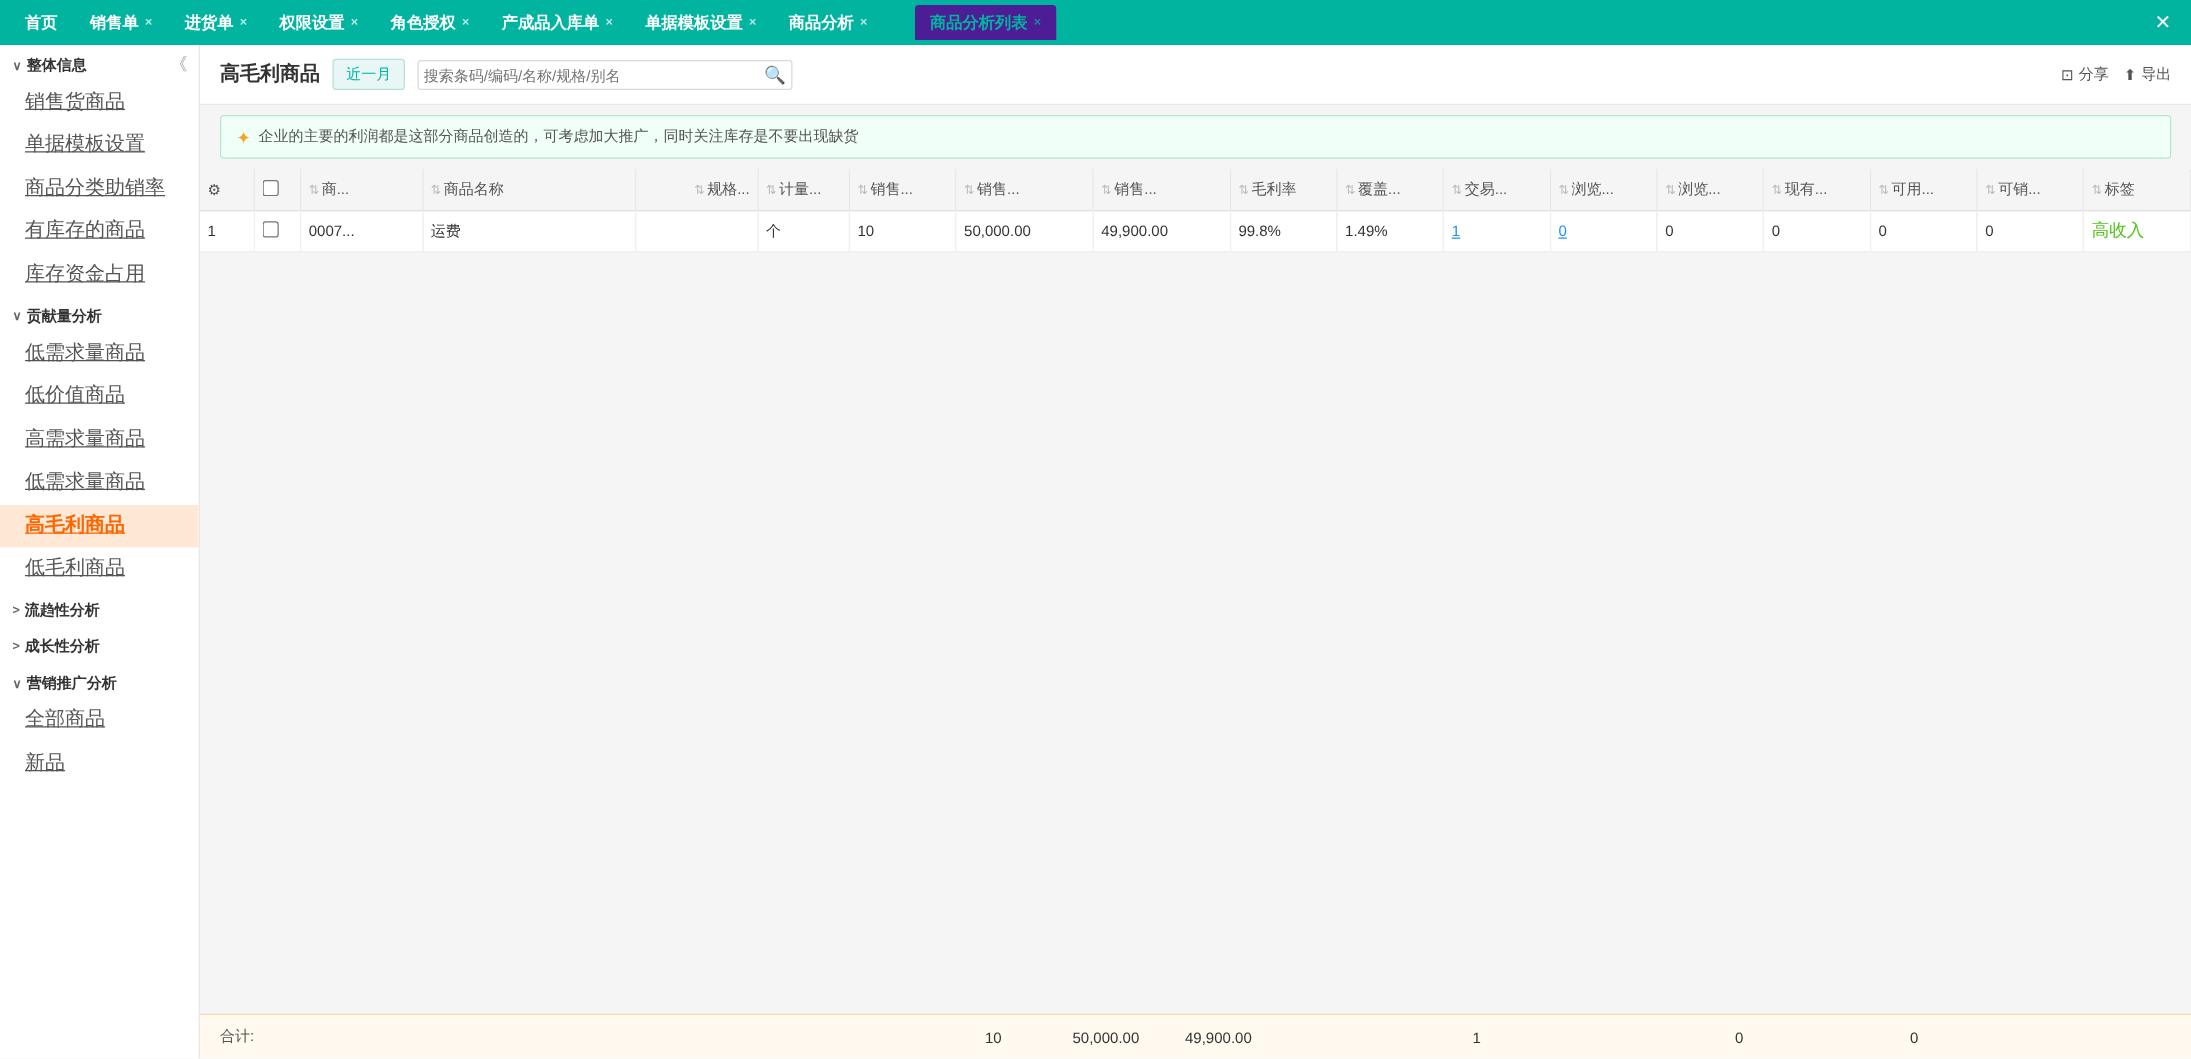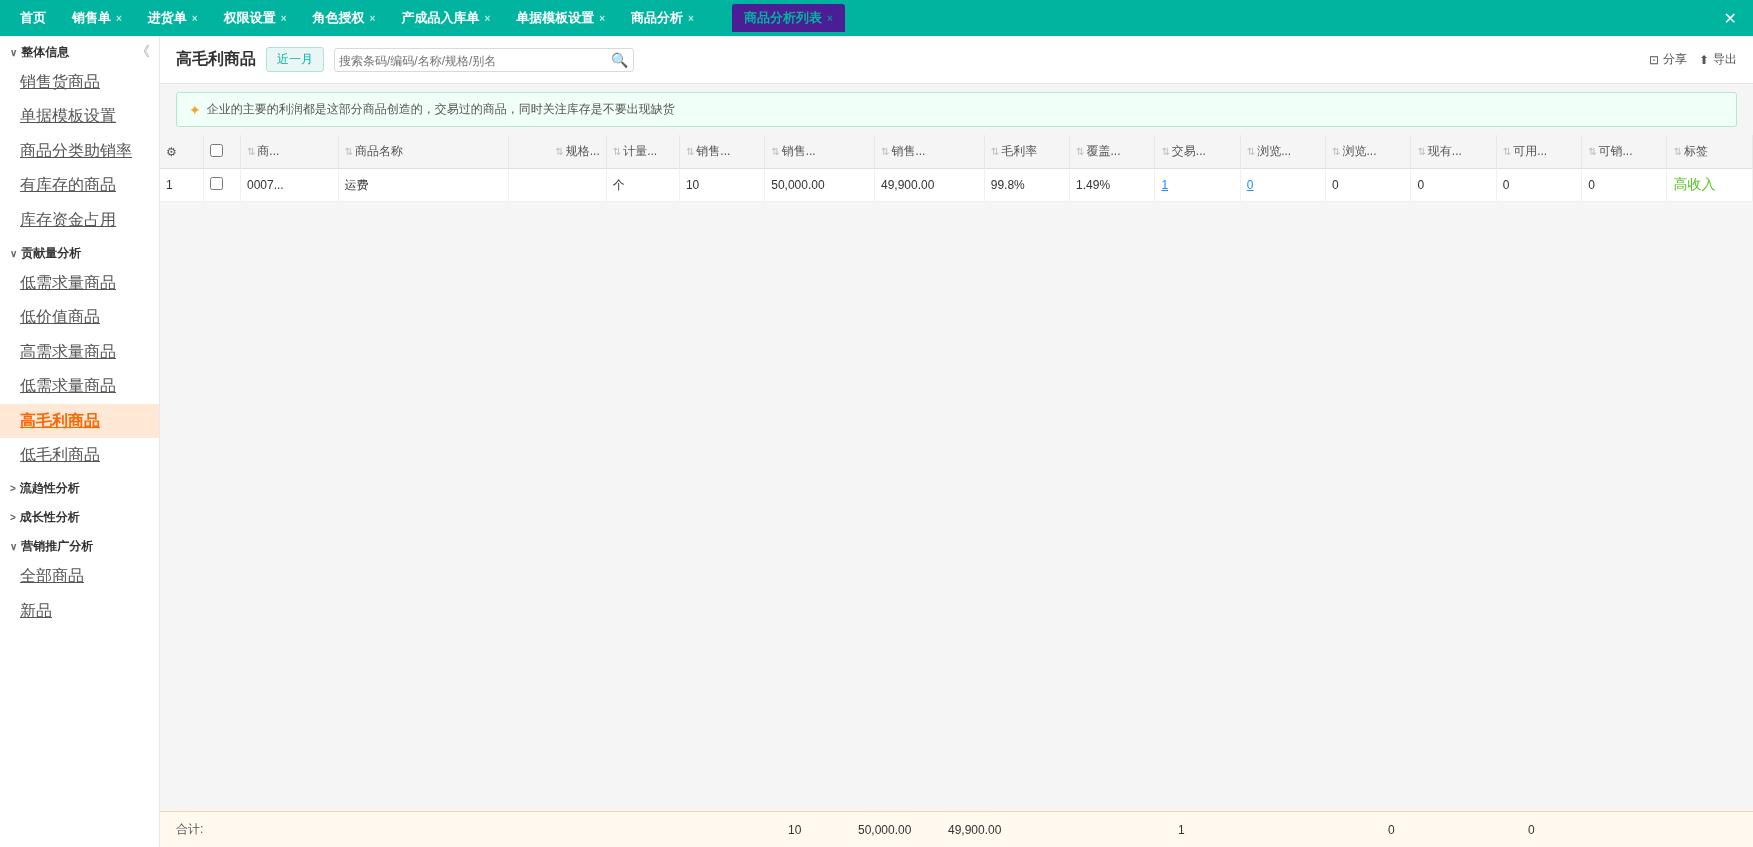--- a/index.html
+++ b/index.html
@@ -380,21 +380,21 @@
         </div>
         <div class="action-btn">
           <span>⬆</span>
           <span>导出</span>
         </div>
       </div>
     </div>
 
     <div class="info-banner">
       <span class="info-icon">✦</span>
-      <span>企业的主要的利润都是这部分商品创造的，交易过的商品，同时关注库存是不要出现缺货</span>
+      <span>企业的主要的利润都是这部分商品创造的，可考虑加大推广，同时关注库存是不要出现缺货</span>
     </div>
 
     <div class="table-container">
       <table>
         <thead>
           <tr id="table-header">
               <th class="col-num"><span>⚙</span></th>
               <th class="col-check"><input type="checkbox" style=""></th>
               <th class="col-code"><span class="col-sort">⇅</span><span>商...</span></th>
               <th class="col-name"><span class="col-sort">⇅</span><span>商品名称</span></th>

